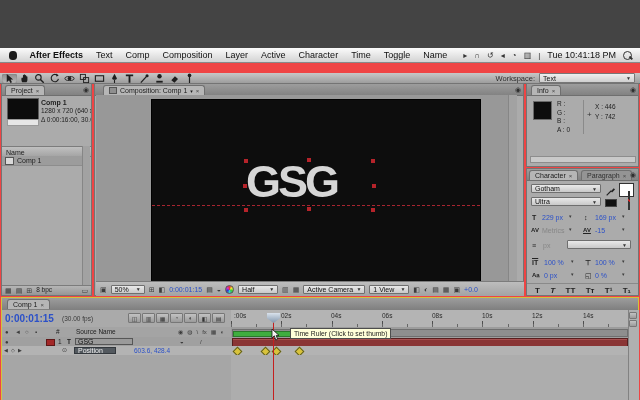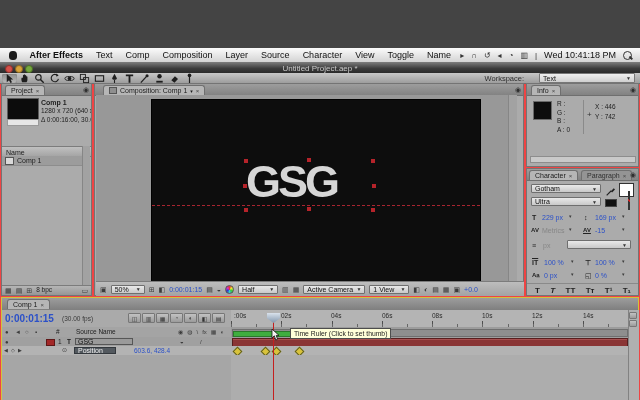--- a/index.html
+++ b/index.html
@@ -99,44 +99,38 @@
 
 <div class="screen">
 
   <div class="abs menubar">
     <span class="apple-icon"></span>
     <span class="mb-item bold">After Effects</span>
     <span class="mb-item">Text</span>
     <span class="mb-item">Comp</span>
     <span class="mb-item">Composition</span>
     <span class="mb-item">Layer</span>
-    <span class="mb-item">Source</span>
+    <span class="mb-item">Active</span>
     <span class="mb-item">Character</span>
-    <span class="mb-item">View</span>
+    <span class="mb-item">Time</span>
     <span class="mb-item">Toggle</span>
     <span class="mb-item">Name</span>
     <span class="mb-right">
       <span class="mb-ico">▸</span>
       <span class="mb-ico">∩</span>
       <span class="mb-ico">↺</span>
       <span class="mb-ico">◂</span>
       <span class="mb-ico">◔</span>
       <span class="mb-ico">▥</span>
       <span class="mb-ico">|</span>
-      <span class="mb-item" style="padding:0;">Wed 10:41:18 PM</span>
+      <span class="mb-item" style="padding:0;">Tue 10:41:18 PM</span>
       <span class="mag"></span>
     </span>
   </div>
 
-  <div class="abs titlebar">
-    <span class="abs tl-dot" style="left:5px;background:#d6514a;border:1px solid #8e2f2a;"></span>
-    <span class="abs tl-dot" style="left:15px;background:#d9a33b;border:1px solid #8f6a1f;"></span>
-    <span class="abs tl-dot" style="left:25px;background:#76a83e;border:1px solid #4a6e24;"></span>
-    <span class="abs win-title">Untitled Project.aep *</span>
-  </div>
 
   <div class="abs appbar">
     <span class="tool active" style="margin-left:2px;">
       <svg width="11" height="11" viewBox="0 0 12 12">
           <path d="M3 1L3 10L5.5 7.8L7 11L8.7 10.2L7.2 7.2L10 7Z" fill="#1e1e1e"></path>
         </svg>
       </span>
     <span class="tool">
       <svg width="11" height="11" viewBox="0 0 12 12">
           <path d="M3.4 10C2.4 8 2.2 5 3.4 4.8L4.3 5.4L4.3 2.6C4.3 1.6 5.5 1.6 5.5 2.6L5.5 2.2C5.5 1.2 6.7 1.2 6.7 2.2L6.7 2.8C6.7 2 7.9 2.1 7.9 2.9L7.9 3.8C7.9 3.2 9.2 3.3 9.2 4.2L9.2 7.2C9.2 9 8.6 9.6 8.2 10Z" fill="#1e1e1e"></path>
@@ -198,21 +192,21 @@
       <svg width="11" height="11" viewBox="0 0 12 12">
           <path d="M2.5 8L6.5 3.5L9.8 6.5L6 10.5Z" fill="#1e1e1e"></path>
         </svg>
       </span>
     <span class="tool">
       <svg width="11" height="11" viewBox="0 0 12 12">
           <line x1="6" y1="3" x2="6" y2="11" stroke="#1e1e1e" stroke-width="1.3"></line>
           <circle cx="6" cy="2.6" r="2" fill="#1e1e1e"></circle>
         </svg>
       </span>
-    <span style="margin-left:auto;display:flex;align-items:center;gap:15px;padding-right:5px;">
+    <span style="margin-left:auto;display:flex;align-items:center;gap:4px;padding-right:5px;">
       <span class="ws-label">Workspace:</span>
       <span class="ws-box">
         <span>Text</span>
         <span class="dd">▼</span>
       </span>
     </span>
   </div>
 
   <div class="abs panel" style="left:1px;top:35px;width:91px;height:213px;">
     <div class="tabstrip">

